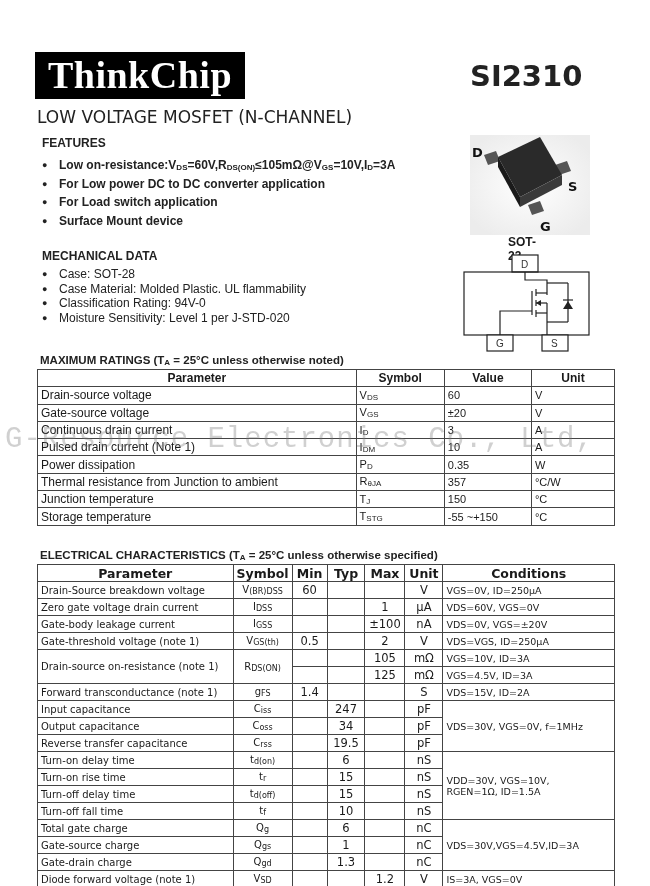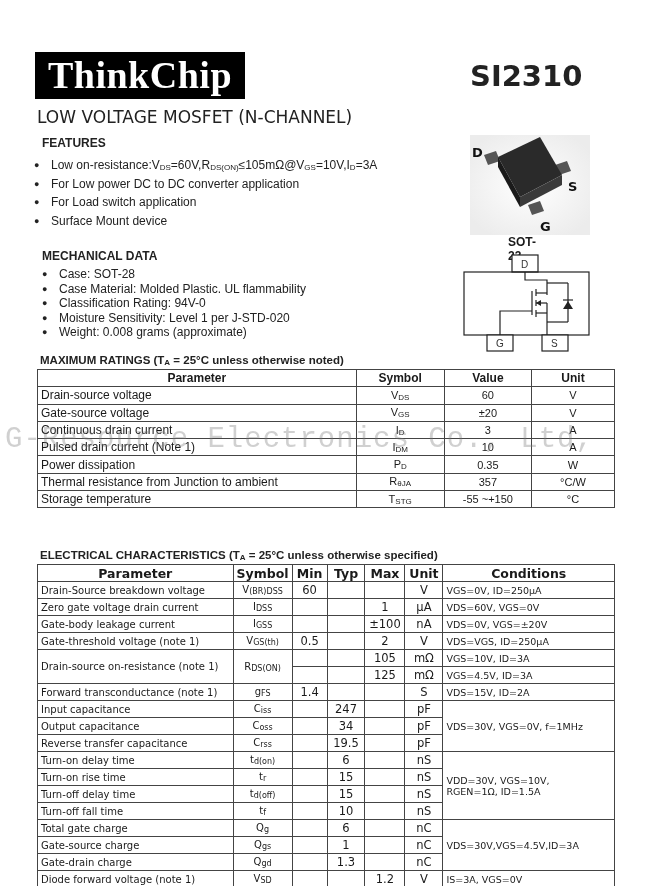--- a/index.html
+++ b/index.html
@@ -15,54 +15,53 @@
   ul.f li { height:18.5px; line-height:18.5px; }
   ul.m li { height:14.5px; line-height:14.5px; }
   sub { font-size:8px; vertical-align:-1px; }
   .pkg { position:absolute; left:470px; top:100px; width:120px; height:100px; }
   .pkg-label { position:absolute; left:508px; top:200px; font-weight:bold; font-size:12px; }
   .schem { position:absolute; left:462px; top:218px; width:130px; height:100px; }
   table { border-collapse:collapse; position:absolute; }
   table.mr { left:37px; top:334px; width:578px; font-size:12px; border:1.5px solid #333; }
   table.mr td, table.mr th { border:1px solid #444; height:16.3px; padding:0 3px; }
   table.mr th { font-weight:bold; font-size:12px; background:#fff; }
-  table.mr td.c { text-align:center; font-size:11px; }
+  table.mr td.c { text-align:left; font-size:11px; }
   table.ec { left:37px; top:529px; width:578px; font-size:11px; border:1.5px solid #333; }
   table.ec td, table.ec th { border:1px solid #444; height:16px; padding:0 3px; }
   table.ec th { font-weight:bold; font-size:12.5px; font-family:"DejaVu Sans", sans-serif; }
   table.ec td { font-family:"DejaVu Sans", sans-serif; font-size:10px; }
   table.ec td.c { text-align:center; font-size:11.5px; }
   table.ec td.sym { text-align:center; font-size:10px; }
   table.ec td.cond { font-size:9.5px; }
   .wm { position:absolute; left:5px; top:388px; font-family:"Liberation Mono", monospace; font-size:29px; color:rgba(120,120,120,0.35); letter-spacing:1px; white-space:nowrap; pointer-events:none; }
   .bottom-line { position:absolute; left:0; top:881px; width:650px; height:1px; background:#e4e4e4; }
 </style>
 </head>
 <body>
 
 <div class="page">
   <div class="logo">ThinkChip</div>
   <div class="partno">SI2310</div>
   <div class="subtitle">LOW VOLTAGE MOSFET  (N-CHANNEL)</div>
 
   <div class="h-sec" style="left:42px;top:101px;">FEATURES</div>
-  <ul class="bul f" style="left:34px;top:121px;">
+  <ul class="bul f" style="left:42px;top:121px;font-weight:bold;">
     <li>Low on-resistance:V<sub>DS</sub>=60V,R<sub>DS(ON)</sub>≤105mΩ@V<sub>GS</sub>=10V,I<sub>D</sub>=3A</li>
     <li>For Low power DC to DC converter application</li>
     <li>For Load switch application</li>
     <li>Surface Mount device</li>
   </ul>
 
   <div class="h-sec" style="left:42px;top:214px;">MECHANICAL DATA</div>
   <ul class="bul m" style="left:42px;top:232px;">
     <li>Case: SOT-28</li>
     <li>Case Material: Molded Plastic. UL flammability</li>
     <li>Classification Rating: 94V-0</li>
     <li>Moisture Sensitivity: Level 1 per J-STD-020</li>
-    <li>Weight: 0.008 grams (approximate)</li>
   </ul>
 
   <svg class="pkg" viewBox="0 0 120 100">
     <defs>
       <radialGradient id="bg" cx="50%" cy="50%" r="60%">
         <stop offset="0%" stop-color="#ffffff"></stop>
           <stop offset="100%" stop-color="#ececec"></stop>
       </radialGradient>
     </defs>
     <rect x="0" y="0" width="120" height="100" fill="url(#bg)"></rect>
@@ -153,20 +152,26 @@
           <td class="c">0.35</td>
           <td class="c">W</td>
         </tr>
         <tr>
           <td>Thermal resistance from Junction to ambient</td>
           <td class="c"><span>R</span><sub>θJA</sub></td>
           <td class="c">357</td>
           <td class="c">°C/W</td>
         </tr>
         <tr>
+          <td>Junction temperature</td>
+          <td class="c"><span>T</span><sub>J</sub></td>
+          <td class="c">150</td>
+          <td class="c">°C</td>
+        </tr>
+        <tr>
           <td>Storage temperature</td>
           <td class="c"><span>T</span><sub>STG</sub></td>
           <td class="c">-55 ~+150</td>
           <td class="c">°C</td>
         </tr>
       </tbody>
   </table>
 
   <div class="wm">G-Resource Electronics Co., Ltd,</div>
 

